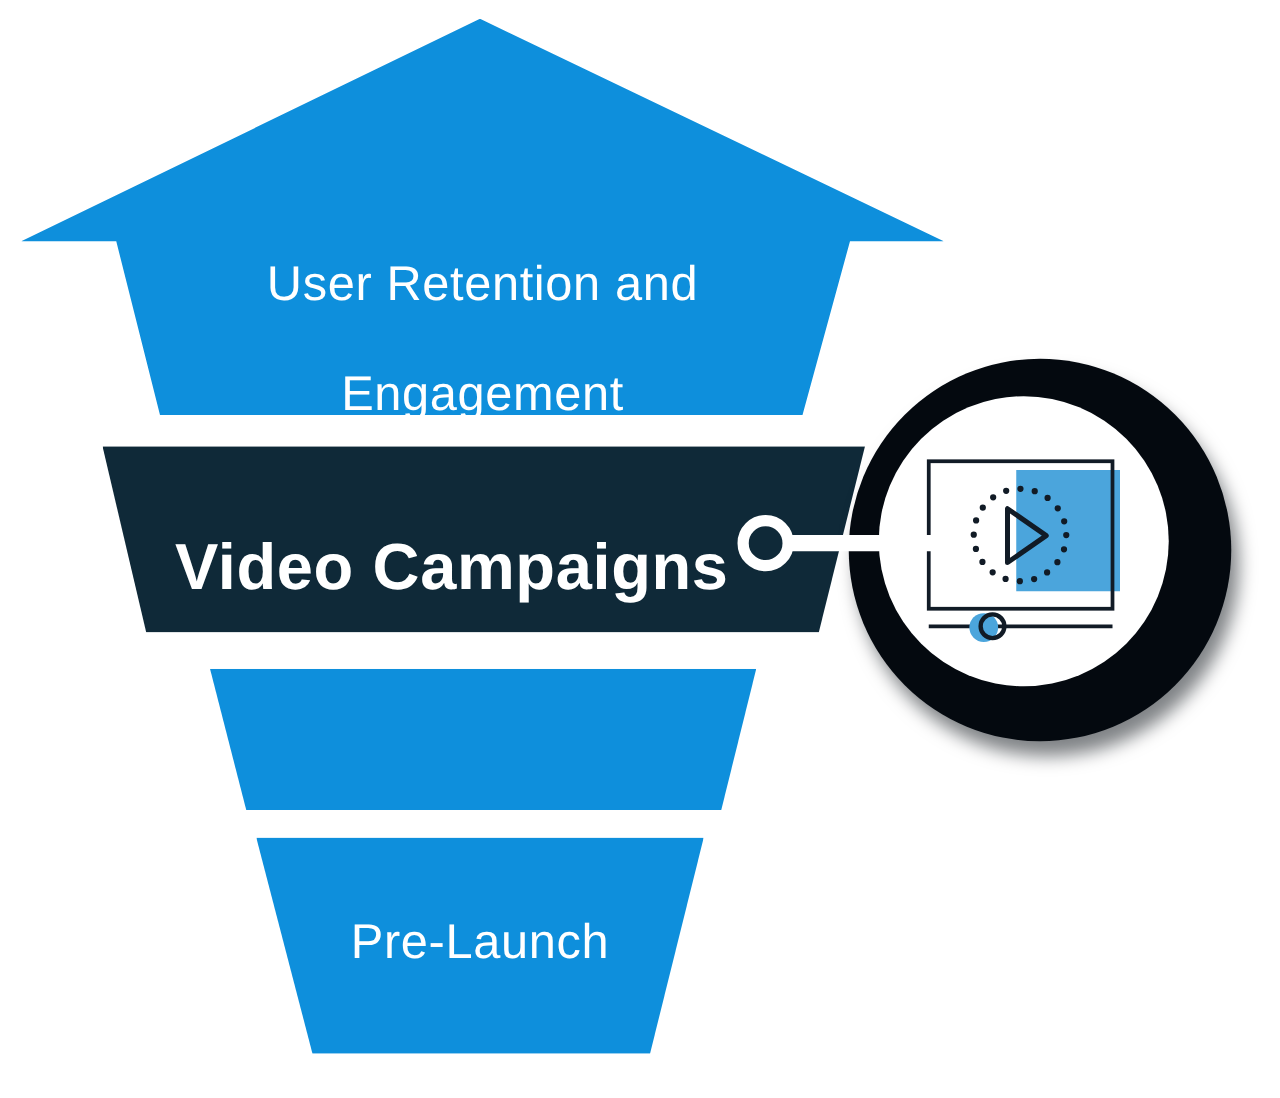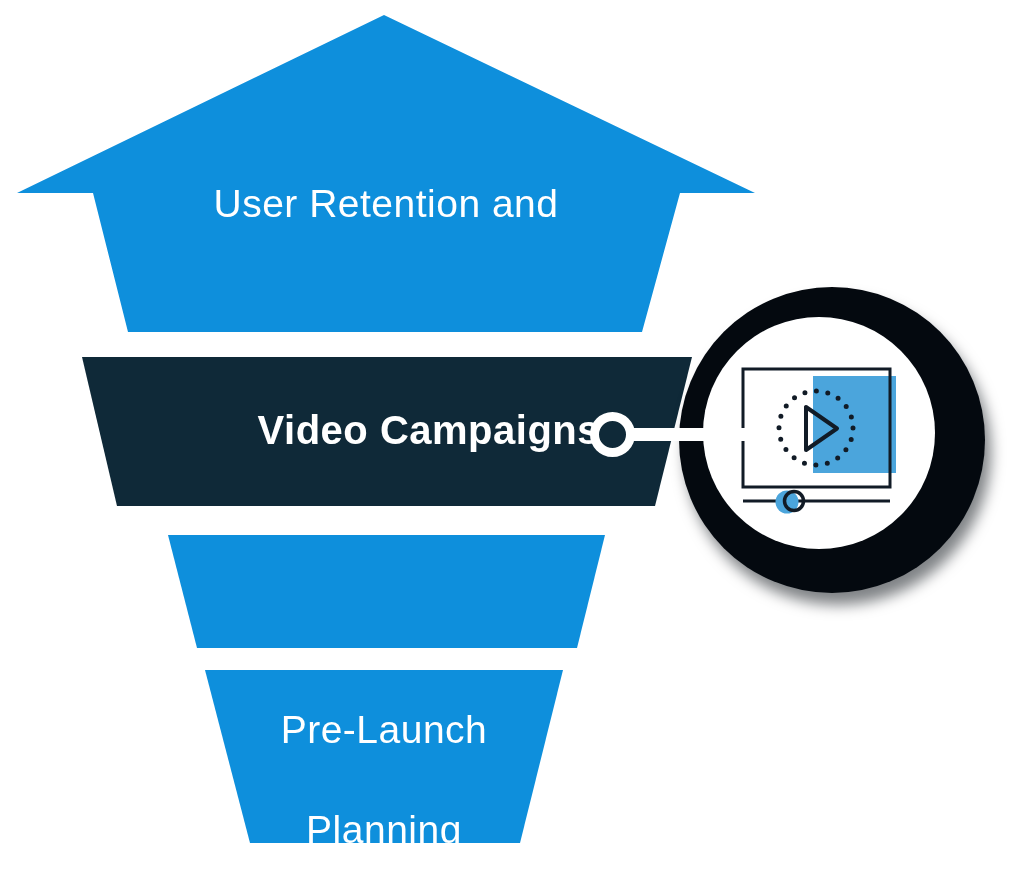--- a/index.html
+++ b/index.html
@@ -5,27 +5,27 @@
   html,body{margin:0;padding:0;background:#ffffff;}
   .canvas{
     position:relative;width:1024px;height:878px;overflow:hidden;
     background:#ffffff;font-family:"Liberation Sans",sans-serif;
   }
   .shape{position:absolute;}
   .stage-fill{background:var(--stage_blue,#0E8FDC);}
   .band-fill{background:var(--band_navy,#0F2938);}
   .label{
     position:absolute;color:var(--text_white,#ffffff);
-    text-align:center;z-index:2;white-space:pre-line;
+    text-align:center;z-index:2;white-space:pre-line;margin-top:24px;
   }
   .stage-text{font-size:39px;font-weight:400;line-height:48px;letter-spacing:0.5px;}
   .arrow-text{line-height:44px;}
   .pre-text{line-height:50px;}
   .band-text{
-    font-size:40px;font-weight:700;line-height:48px;text-align:right;letter-spacing:0.5px;
+    font-size:52px;font-weight:700;line-height:48px;text-align:left;letter-spacing:0.5px;
   }
   
   .arrow-shape{
     left:17px;top:15px;width:738px;height:317px;z-index:1;
     clip-path:polygon(367px 0px,738px 178px,663px 178px,625px 317px,111px 317px,76px 178px,0px 178px);
   }
   .band-shape{
     left:82px;top:357px;width:610px;height:149px;z-index:1;
     clip-path:polygon(0px 0px,610px 0px,573px 149px,35px 149px);
   }
@@ -60,30 +60,30 @@
   .icon-line{stroke:var(--icon_stroke,#111B26);fill:none;}
   .icon-accent{fill:var(--icon_accent,#4BA5DC);}
 </style>
 </head>
 <body>
 
 <div class="canvas">
 
   <div class="shape stage-fill arrow-shape"></div>
   <div class="label stage-text arrow-text" style="left:17px;top:182px;width:738px;"><span>User Retention and</span><br>
-       </div>
+       <span>Engagement</span></div>
 
   <div class="shape band-fill band-shape"></div>
   <div class="label band-text" style="left:140px;top:406px;width:460px;">Video Campaigns</div>
 
   <div class="shape stage-fill launch-shape"></div>
 
   <div class="shape stage-fill prelaunch-shape"></div>
   <div class="label stage-text pre-text" style="left:205px;top:705px;width:358px;"><span>Pre-Launch</span><br>
-       <span>Planning</span></div>
+       </div>
 
   <div class="connector-ring"></div>
   <div class="connector-stem"></div>
 
   <div class="callout-outer"></div>
   <div class="callout-inner">
     <svg class="player-svg" viewBox="0 0 232 232">
 
       <rect class="icon-accent" x="110" y="59" width="83" height="97"></rect>
 

